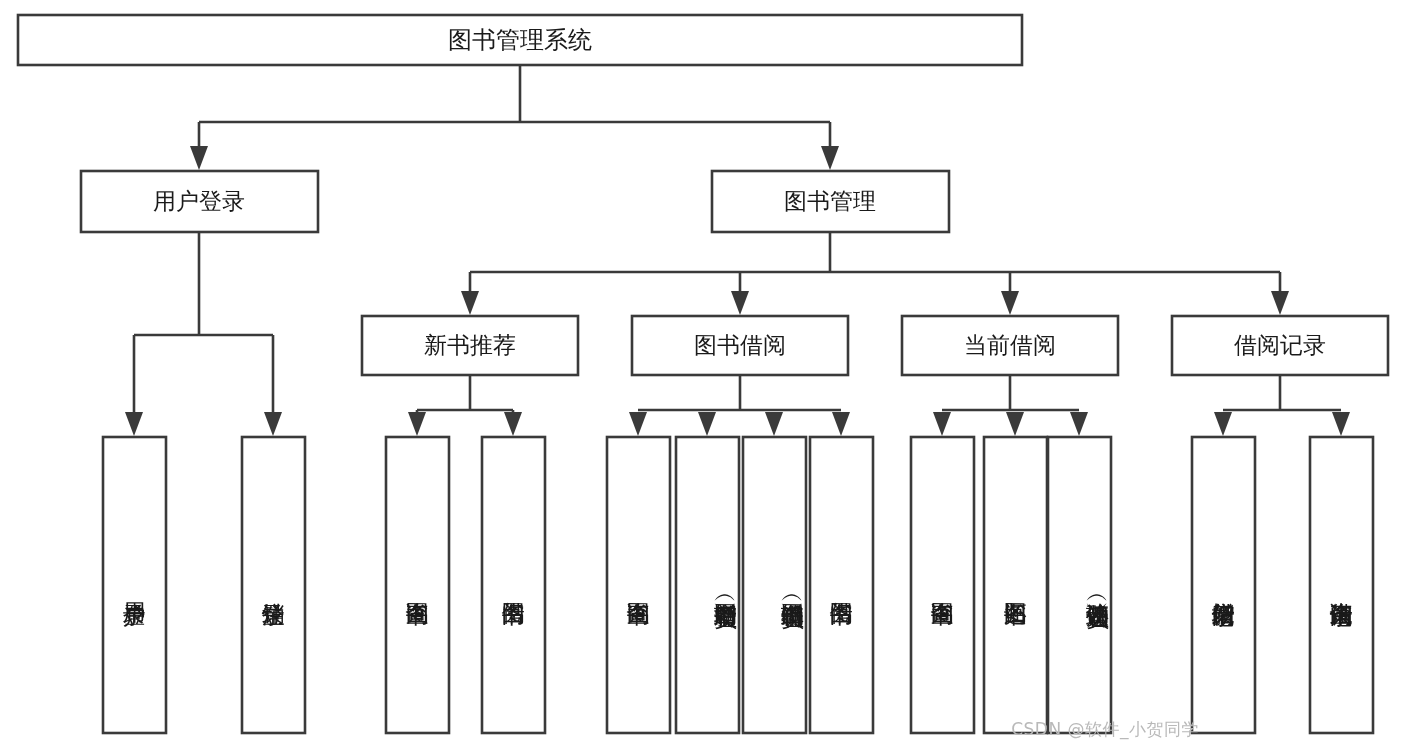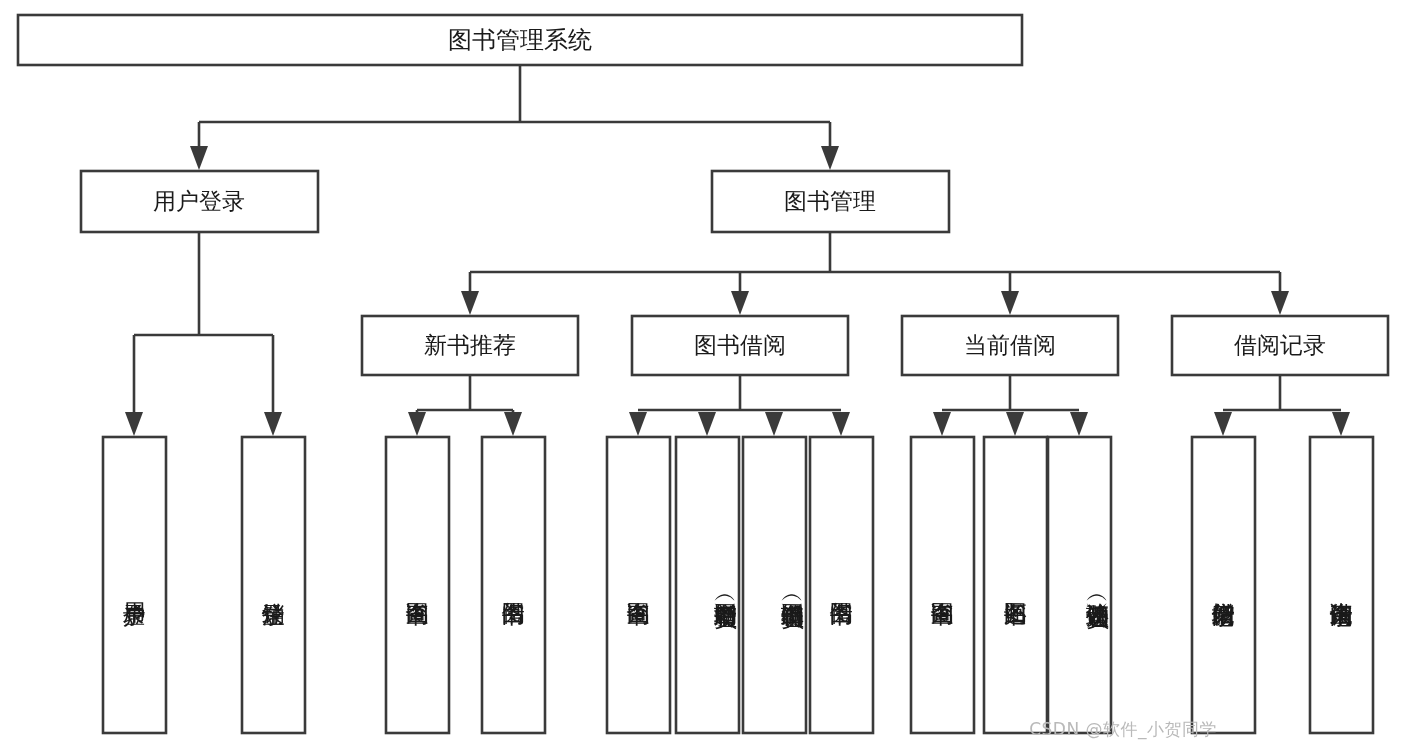--- a/index.html
+++ b/index.html
@@ -65,21 +65,21 @@
     color: #1a1a1a;
     text-align: center;
     writing-mode: vertical-rl;
     text-orientation: upright;
     white-space: nowrap;
     letter-spacing: 0.5px;
     pointer-events: none;
   }
   .watermark {
     position: absolute;
-    right: 12px;
+    right: 30px;
     bottom: 6px;
     font-family: "DejaVu Sans", "Liberation Sans", sans-serif;
     font-size: 17px;
     color: #b9b9b9;
     white-space: nowrap;
     letter-spacing: 0.5px;
   }
 </style>
 </head>
 <body>

